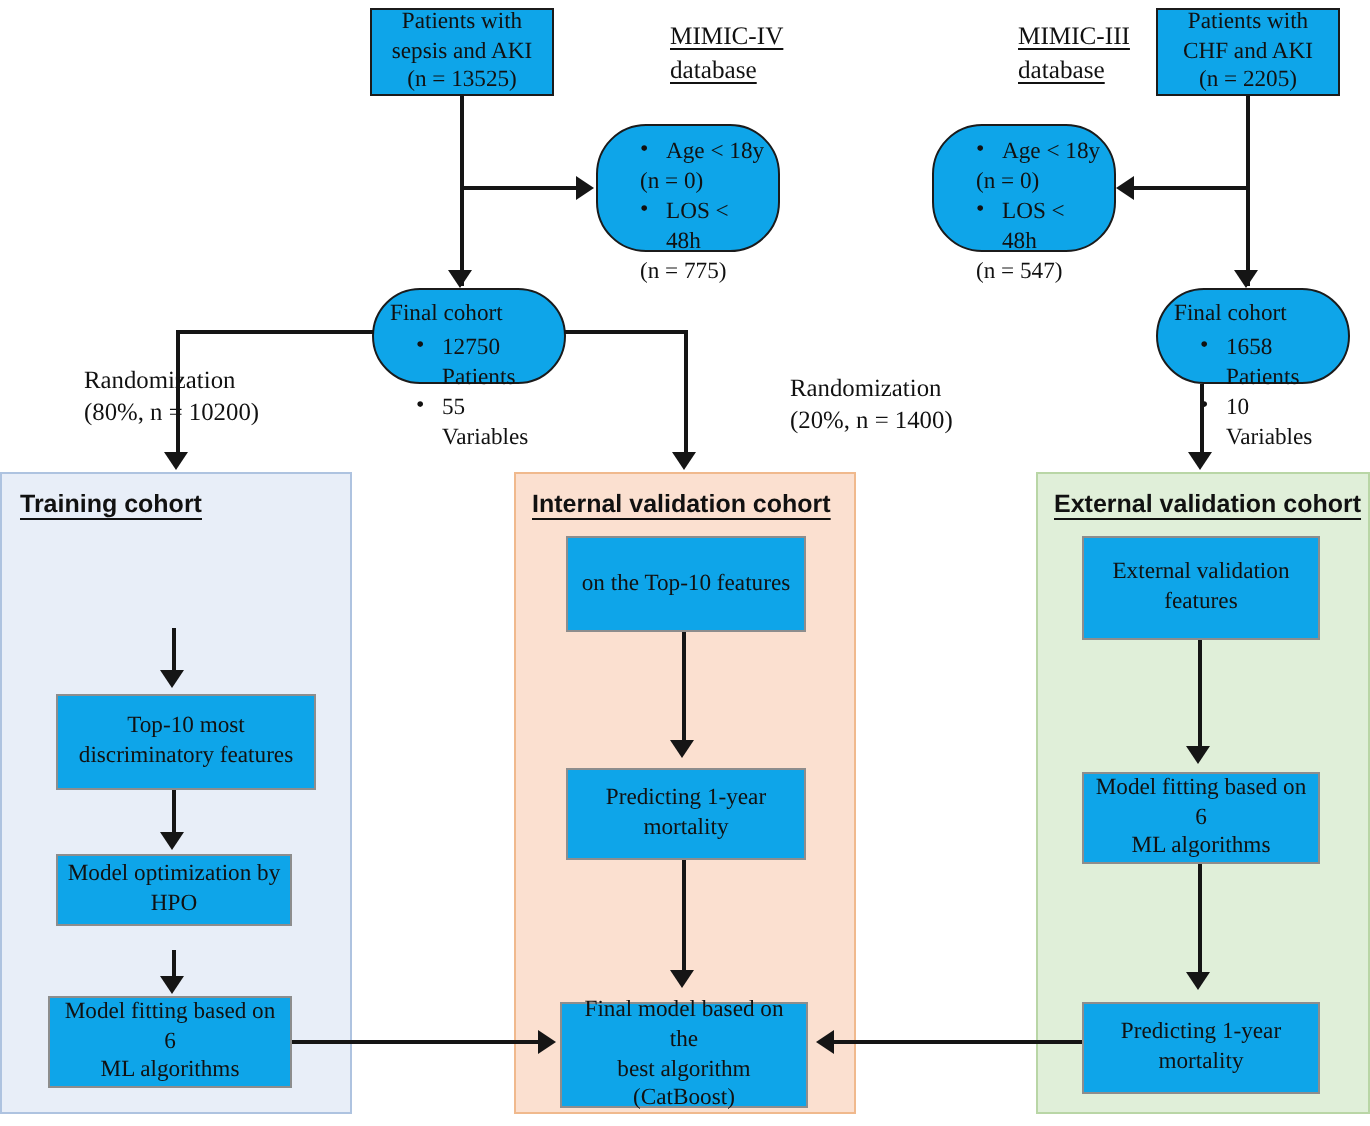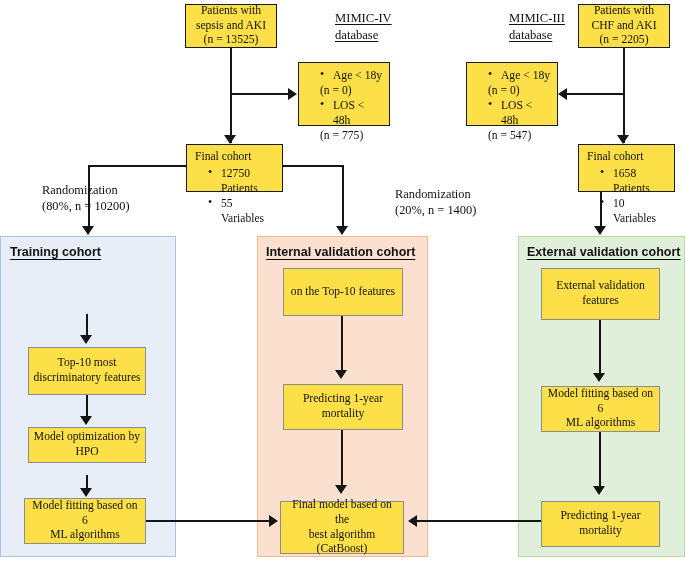--- a/index.html
+++ b/index.html
@@ -31,37 +31,38 @@
     font-size:12.5px;
     color:#111;
     text-decoration:underline;
     text-underline-offset:3px;
     white-space:nowrap;
   }
   
   .box{
     position:absolute;
     box-sizing:border-box;
-    background:#fde047;
+    background:#0ea5e9;
     border:1.5px solid #8d8d8d;
     display:flex;
     align-items:center;
     justify-content:center;
     text-align:center;
     font-size:11.6px;
     line-height:1.28;
     padding:2px 4px;
   }
   .box.dark{border:1.5px solid #1b1b1b;}
   .box .inner{width:100%;}
   
   .box.bulleted{
     display:block;
     text-align:left;
     padding:5px 6px 5px 7px;
+    border-radius:25px;
   }
   .box.bulleted .hdr{display:block;margin:0 0 1px 1px;}
   .box.bulleted ul{
     margin:0;
     padding:0 0 0 14px;
     list-style:none;
   }
   .box.bulleted li{
     position:relative;
     margin:0 0 0 0;
@@ -198,21 +199,21 @@
   <div class="flabel" style="left:2px;top:182px;text-align:left;">
     <div>Randomization</div>
     <div>(80%, n = 10200)</div>
   </div>
 
   <div class="flabel" style="left:355px;top:186px;text-align:left;">
     <div>Randomization</div>
     <div>(20%, n = 1400)</div>
   </div>
 
-  <div class="box" style="left:28px;top:347px;width:118px;height:48px;">
+  <div class="box" style="left:28px;top:347px;width:130px;height:48px;">
     <div class="inner">
       <div>Top-10 most</div>
       <div>discriminatory features</div>
     </div>
   </div>
   <div class="box" style="left:28px;top:427px;width:118px;height:36px;">
     <div class="inner">
       <div>Model optimization by</div>
       <div>HPO</div>
     </div>

